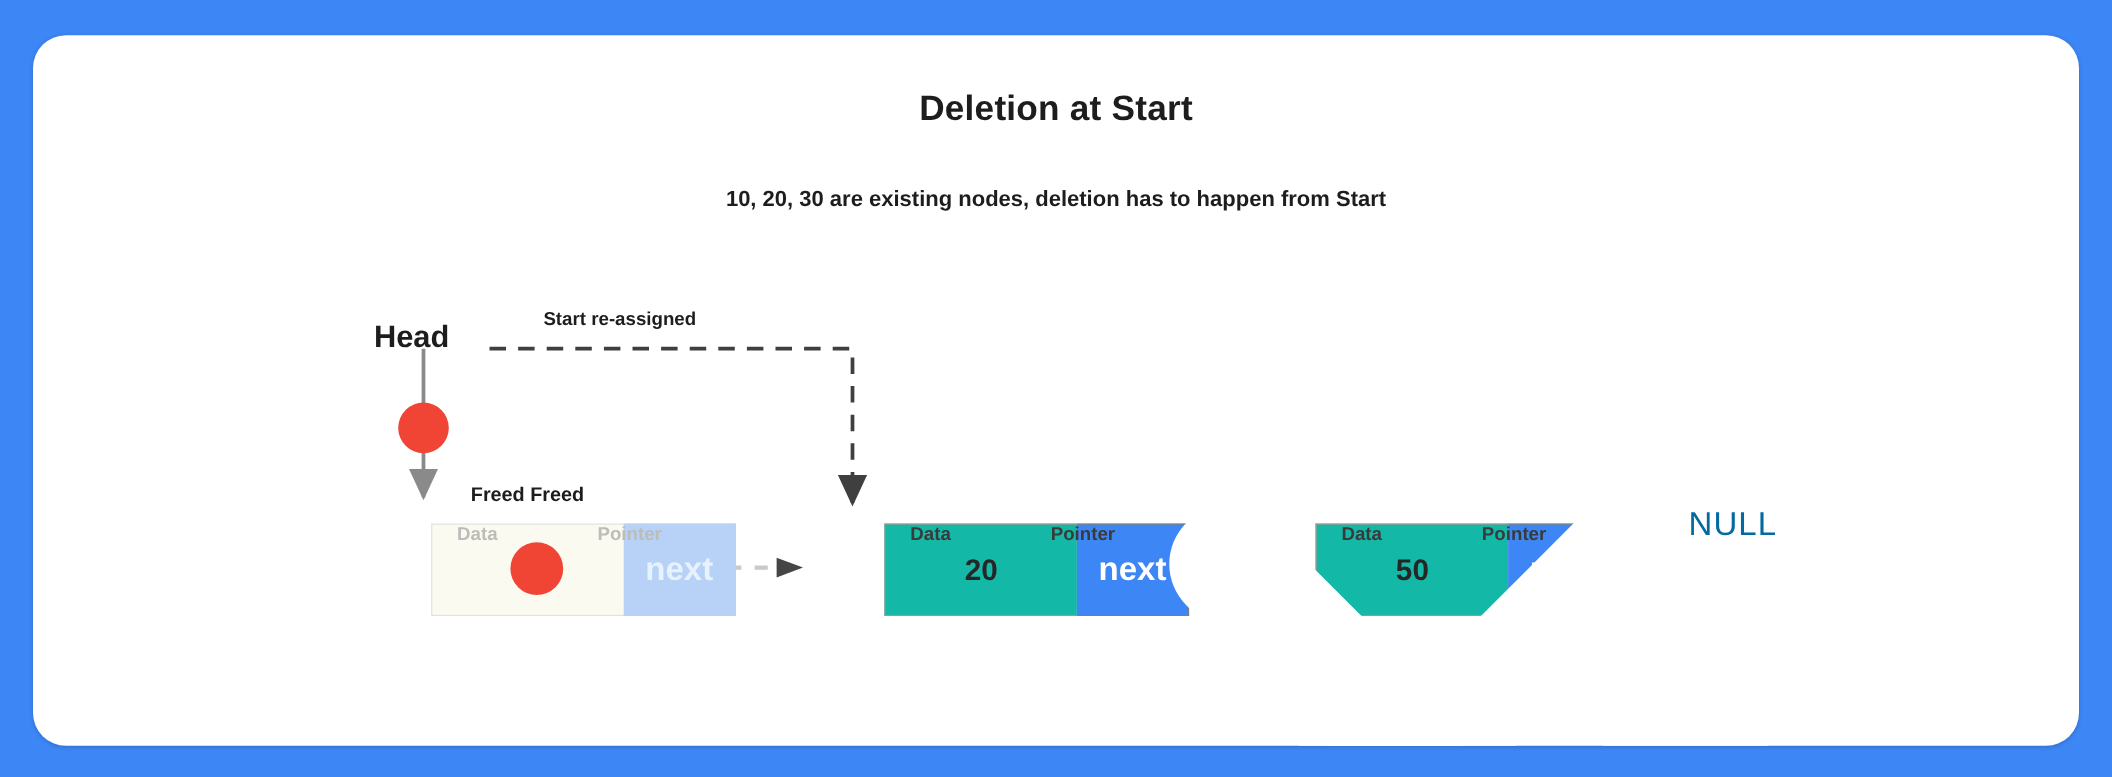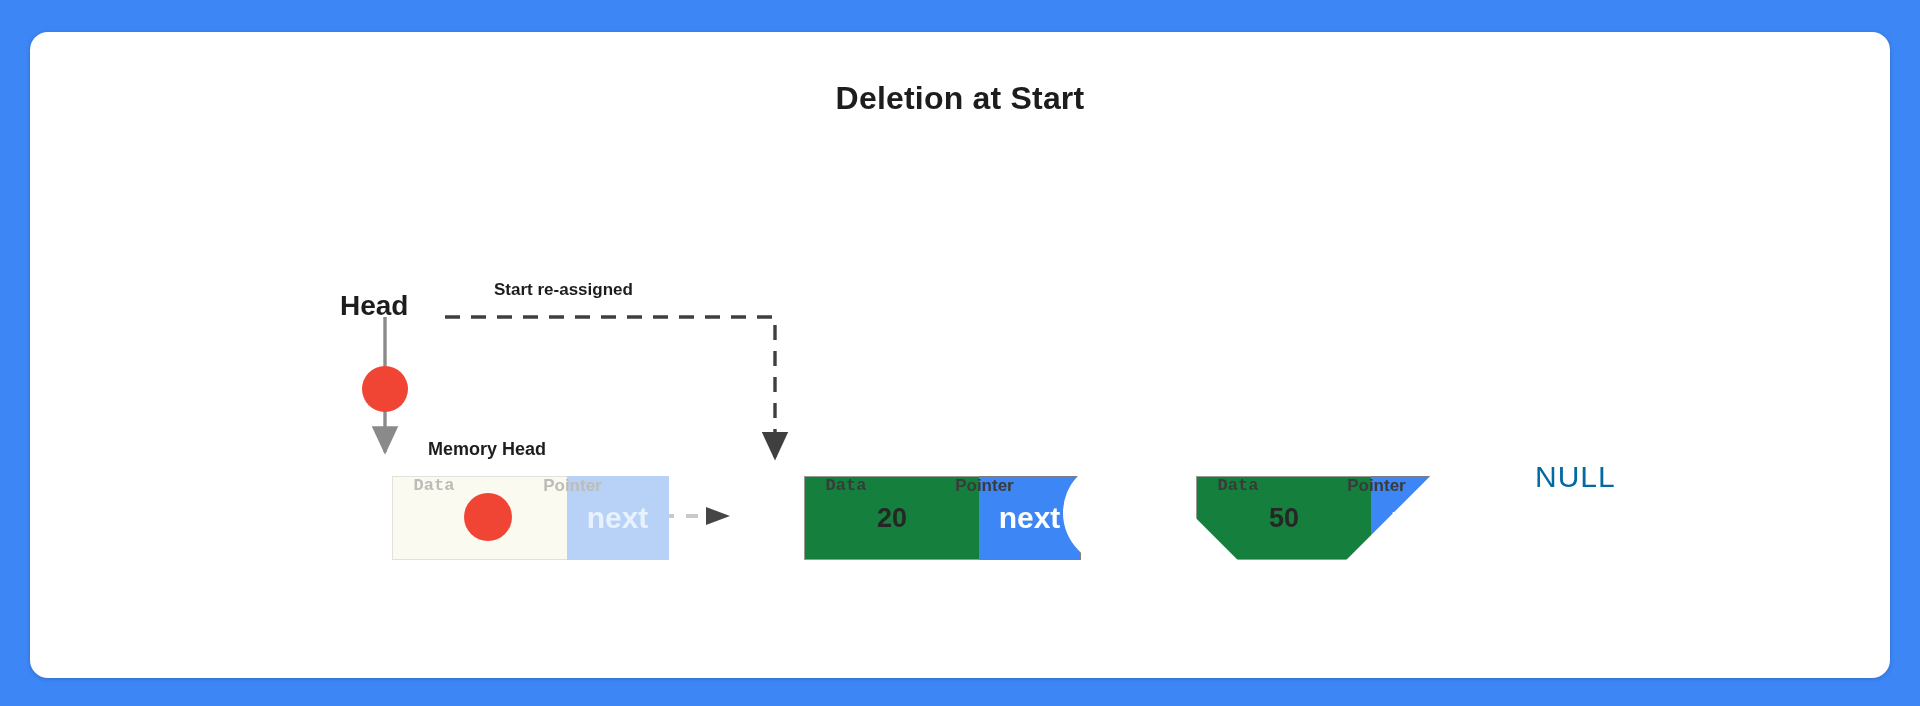--- a/index.html
+++ b/index.html
@@ -16,21 +16,21 @@
   }
 
   
   .card {
     position: absolute;
     left: 30px;
     top: 32px;
     width: 1860px;
     height: 646px;
     background: #ffffff;
-    border-radius: 18px;
+    border-radius: 30px;
     box-shadow: 0 1px 4px rgba(0,0,0,0.18);
     overflow: hidden;
   }
 
   .page-title {
     position: absolute;
     left: 0;
     top: 48px;
     width: 100%;
     text-align: center;
@@ -121,21 +121,21 @@
   .cell {
     display: flex;
     align-items: center;
     justify-content: center;
     box-sizing: border-box;
     font-size: 27px;
     font-weight: bold;
   }
   .cell-data {
     width: 175px;
-    background: #15803d;
+    background: #14b8a6;
     border: 1px solid #9a9a94;
     border-right: none;
     color: #262626;
   }
   .cell-ptr {
     width: 102px;
     background: #3d86f5;
     border: 1px solid #7f7f7f;
     border-left: none;
     color: #ffffff;
@@ -159,21 +159,21 @@
     top: 88px;
     display: flex;
     width: 277px;
   }
   .cap {
     font-size: 17px;
     font-weight: bold;
     color: #3a3a3a;
     text-align: center;
   }
-  .cap-data { width: 200px; font-family: Liberation Mono, monospace; }
+  .cap-data { width: 200px; }
   .cap-ptr  { width: 108px; }
   .node.faded + .node-caption .cap,
   .node-caption.faded .cap { color: #bcbcb8; }
 
   
   .x-badge {
     position: absolute;
     border-radius: 50%;
     background: #f04434;
     display: flex;
@@ -181,20 +181,21 @@
     justify-content: center;
   }
   .x-badge svg { display: block; }
 </style>
 </head>
 <body>
 
 <div class="card">
 
   <div class="page-title">Deletion at Start</div>
+  <div class="subtitle">10, 20, 30 are existing nodes, deletion has to happen from Start</div>
 
   <div class="diagram">
 
     <svg viewBox="0 0 1860 646">
       <defs>
         <marker id="arrowDark" markerWidth="9" markerHeight="9" refX="7.6" refY="4.5" orient="auto">
           <path d="M0,0.6 L8.4,4.5 L0,8.4 z" fill="#454545"></path>
         </marker>
         <marker id="arrowGray" markerWidth="9" markerHeight="9" refX="7.6" refY="4.5" orient="auto">
           <path d="M0,0.6 L8.4,4.5 L0,8.4 z" fill="#8a8a8a"></path>
@@ -221,21 +222,21 @@
         <line x1="1003" y1="484" x2="1078" y2="484" stroke="#454545" stroke-width="3.2" marker-end="url(#arrowDark)"></line>
       </g>
 
       <g>
         <line x1="1394" y1="484" x2="1468" y2="484" stroke="#454545" stroke-width="3.2" marker-end="url(#arrowDark)"></line>
       </g>
     </svg>
 
     <div class="head-label">Head</div>
     <div class="reassign-label">Start re-assigned</div>
-    <div class="memfree-label">Memory Head</div>
+    <div class="memfree-label">Freed Freed</div>
     <div class="null-label">NULL</div>
 
     <div class="node faded" style="left:314px; top:444px;">
       <div class="cell cell-data">10</div>
       <div class="cell cell-ptr">next</div>
     </div>
     <div class="node-caption faded" style="left:314px; top:444px;">
       <div class="cap cap-data">Data</div>
       <div class="cap cap-ptr">Pointer</div>
     </div>

